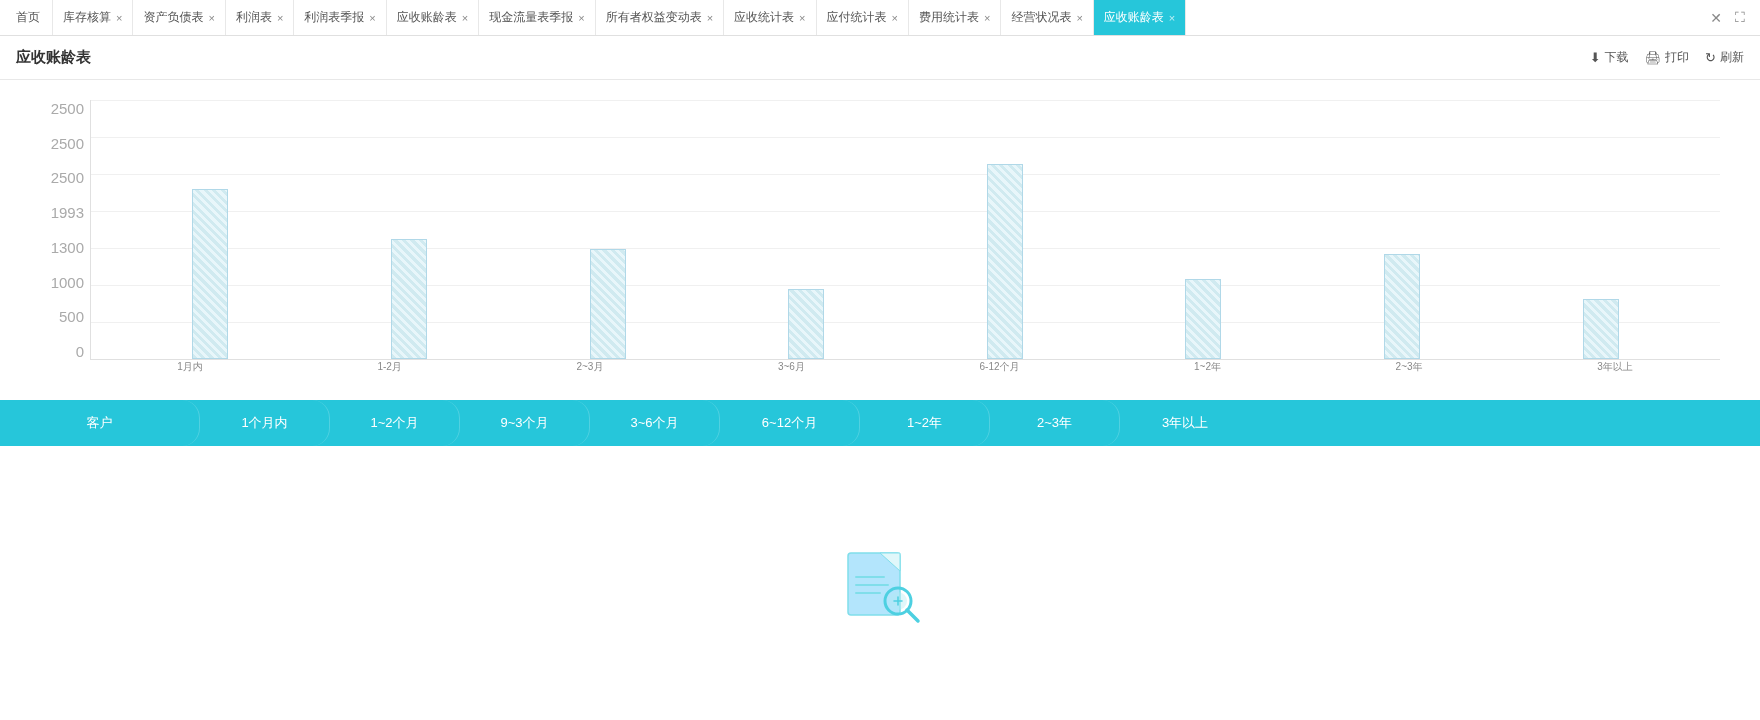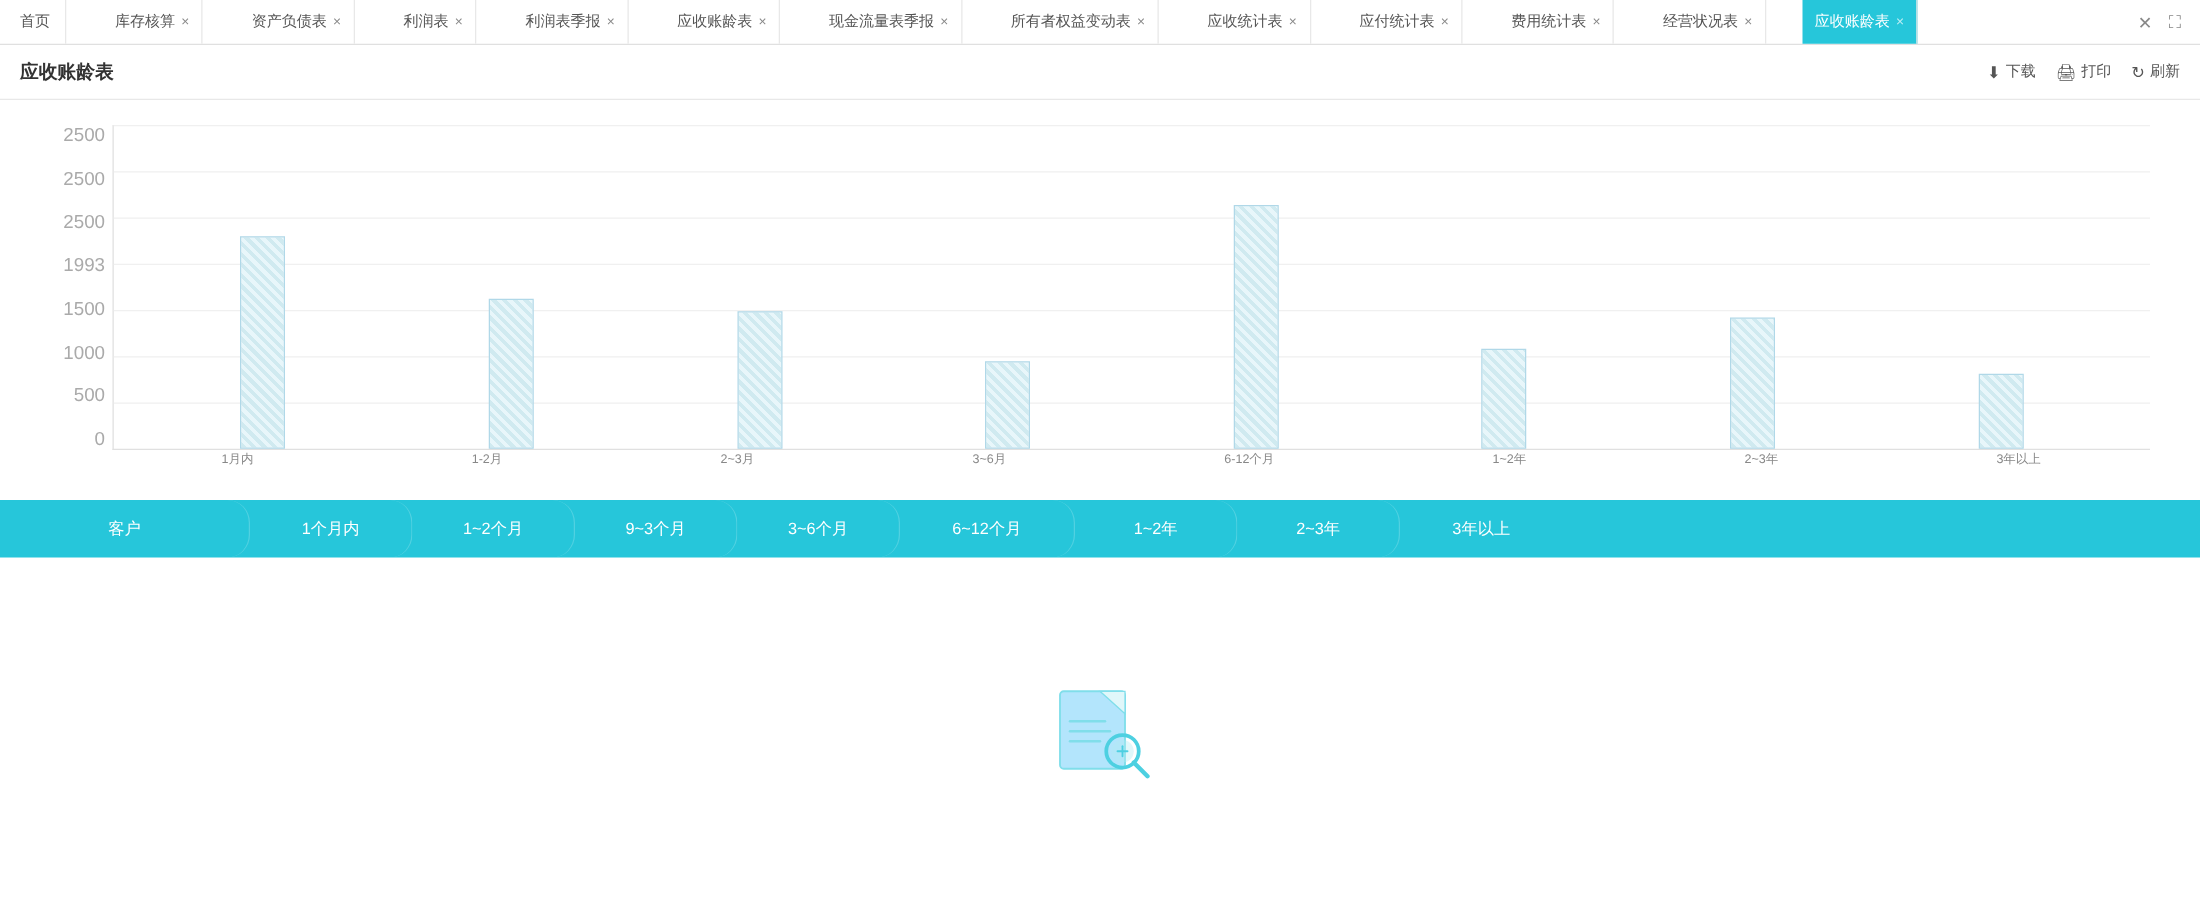--- a/index.html
+++ b/index.html
@@ -8,21 +8,20 @@
     
     .tab-bar {
       display: flex;
       align-items: center;
       background: #fff;
       border-bottom: 1px solid #e0e0e0;
       height: 36px;
       padding: 0 4px;
       overflow: hidden;
       white-space: nowrap;
-      gap: 29px;
     }
     .tab-item {
       display: inline-flex;
       align-items: center;
       padding: 0 10px;
       height: 36px;
       font-size: 12px;
       cursor: pointer;
       color: #555;
       border-right: 1px solid #e8e8e8;
@@ -290,21 +289,21 @@
 <div class="main-content">
 
   <div class="chart-area">
     <div class="chart-container">
 
       <div class="y-axis">
         <span class="y-label">2500</span>
         <span class="y-label">2500</span>
         <span class="y-label">2500</span>
         <span class="y-label">1993</span>
-        <span class="y-label">1500</span>
+        <span class="y-label">1300</span>
         <span class="y-label">1000</span>
         <span class="y-label">500</span>
         <span class="y-label">0</span>
       </div>
 
       <div class="chart-inner">
 
         <div class="grid-line" style="top: 0%;"></div>
         <div class="grid-line" style="top: 14.3%;"></div>
         <div class="grid-line" style="top: 28.6%;"></div>

